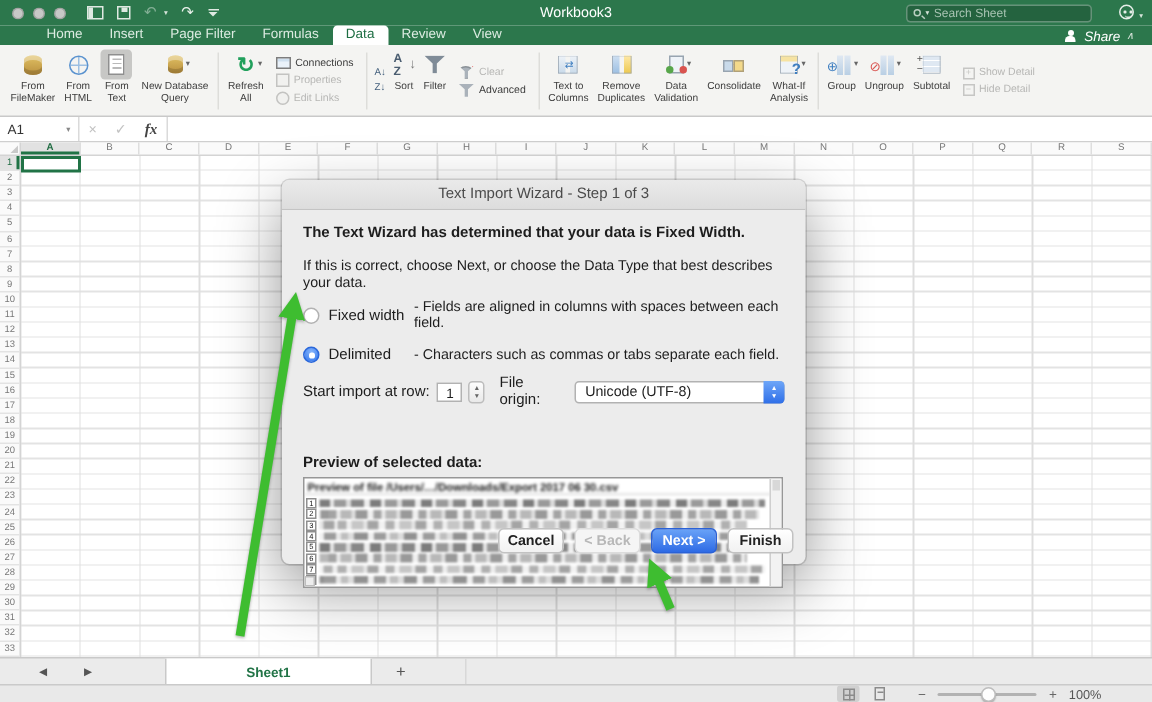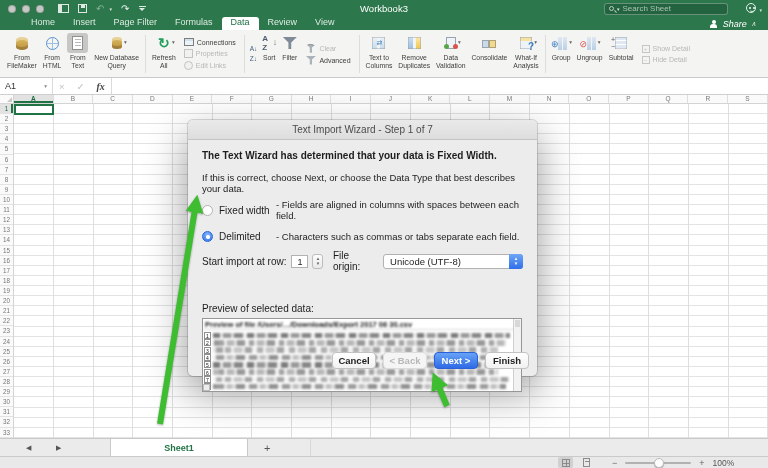--- a/index.html
+++ b/index.html
@@ -146,21 +146,21 @@
   .rdesc{font-size:9.5px;}
   .import-row{margin-top:11px;position:relative;height:16px;display:flex;align-items:center;font-size:10px;}
   .sir-input{width:17px;height:13px;border:1px solid #b2b2b2;background:#fff;text-align:center;font-size:9px;line-height:12px;margin-left:5px;}
   .stepper{width:11px;height:15px;margin-left:4px;border:1px solid #bdbdbd;border-radius:3px;background:linear-gradient(#fdfdfd,#e9e9e9);
     display:flex;flex-direction:column;align-items:center;justify-content:center;color:#666;font-size:4.5px;line-height:1.2;}
   .fo-group{position:absolute;left:131px;display:flex;align-items:center;}
   .fo-select{width:146px;height:15px;margin-left:6px;background:#fff;border:1px solid #b2b2b2;border-radius:3px;position:relative;
     font-size:9.5px;display:flex;align-items:center;padding-left:6px;}
   .fo-btn{position:absolute;right:-1px;top:-1px;width:14px;height:15px;border-radius:0 3px 3px 0;
     background:linear-gradient(#6ea6f8,#2f6fe8);display:flex;flex-direction:column;align-items:center;justify-content:center;color:#fff;font-size:4.5px;line-height:1.2;}
-  .preview-label{margin-top:34px;font-size:10px;}
+  .preview-label{margin-top:34px;font-size:10px;font-weight:bold;}
   .preview-box{margin-top:4px;width:320px;height:74px;background:#fff;border:1px solid #979797;position:relative;overflow:hidden;}
   .pv-title{height:11px;border-bottom:1px solid #d7d7d7;display:flex;align-items:center;padding-left:2px;
     font-size:7.5px;font-weight:bold;color:#161616;filter:blur(1.1px);white-space:nowrap;overflow:hidden;}
   .pv-scroll{position:absolute;right:0;top:0;bottom:0;width:8px;border-left:1px solid #cfcfcf;background:#f2f2f2;}
   .pv-scroll:before{content:"";position:absolute;left:1px;top:1px;width:5px;height:7px;background:#d8d8d8;}
   .pv-rows{position:absolute;left:1px;top:13px;right:9px;}
   .prow{display:flex;align-items:center;height:7.3px;}
   .pnum{width:7px;height:7px;border:.5px solid #8f8f8f;background:#fff;font-size:5px;line-height:6.5px;text-align:center;color:#111;flex:none;filter:blur(.2px);}
   .pbar{flex:1;height:5.5px;margin-left:2px;filter:blur(.8px);opacity:.9;}
   .pb0{background:repeating-linear-gradient(90deg,#6e6e6e 0 7px,#e2e2e2 7px 10px,#8f8f8f 10px 18px,#d6d6d6 18px 21px,#7b7b7b 21px 30px,#ececec 30px 34px);}
@@ -488,21 +488,21 @@
         <div class="rown">31</div>
         <div class="rown">32</div>
         <div class="rown">33</div>
       </div>
     <div class="gridbody">
       <div class="selbox"></div>
     </div>
   </div>
 
   <div class="dialog">
-    <div class="dlg-title">Text Import Wizard - Step 1 of 7</div>
+    <div class="dlg-title">Text Import Wizard - Step 1 of 3</div>
     <div class="dlg-body">
       <div class="dlg-head">The Text Wizard has determined that your data is Fixed Width.</div>
       <div class="dlg-sub">If this is correct, choose Next, or choose the Data Type that best describes your data.</div>
 
       <div class="radio-row" style="margin-top:5px;">
         <span class="radio off"></span>
         <span class="rlab">Fixed width</span>
         <span class="rdesc">- Fields are aligned in columns with spaces between each field.</span>
       </div>
       <div class="radio-row">

